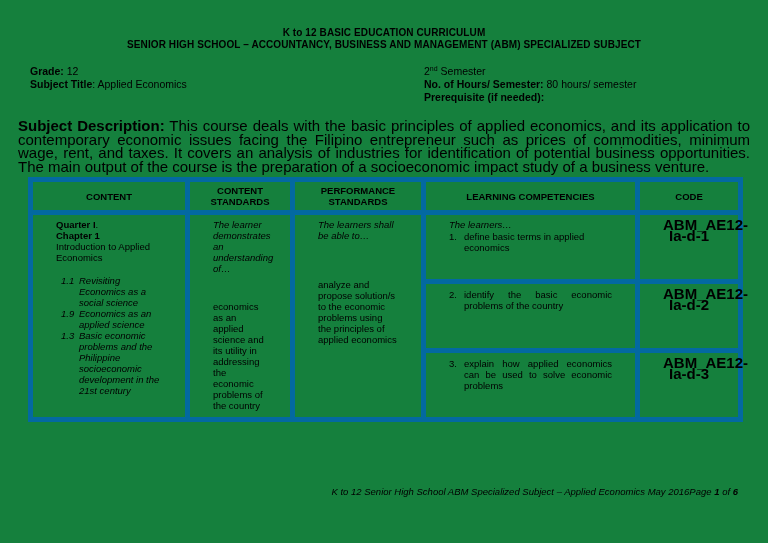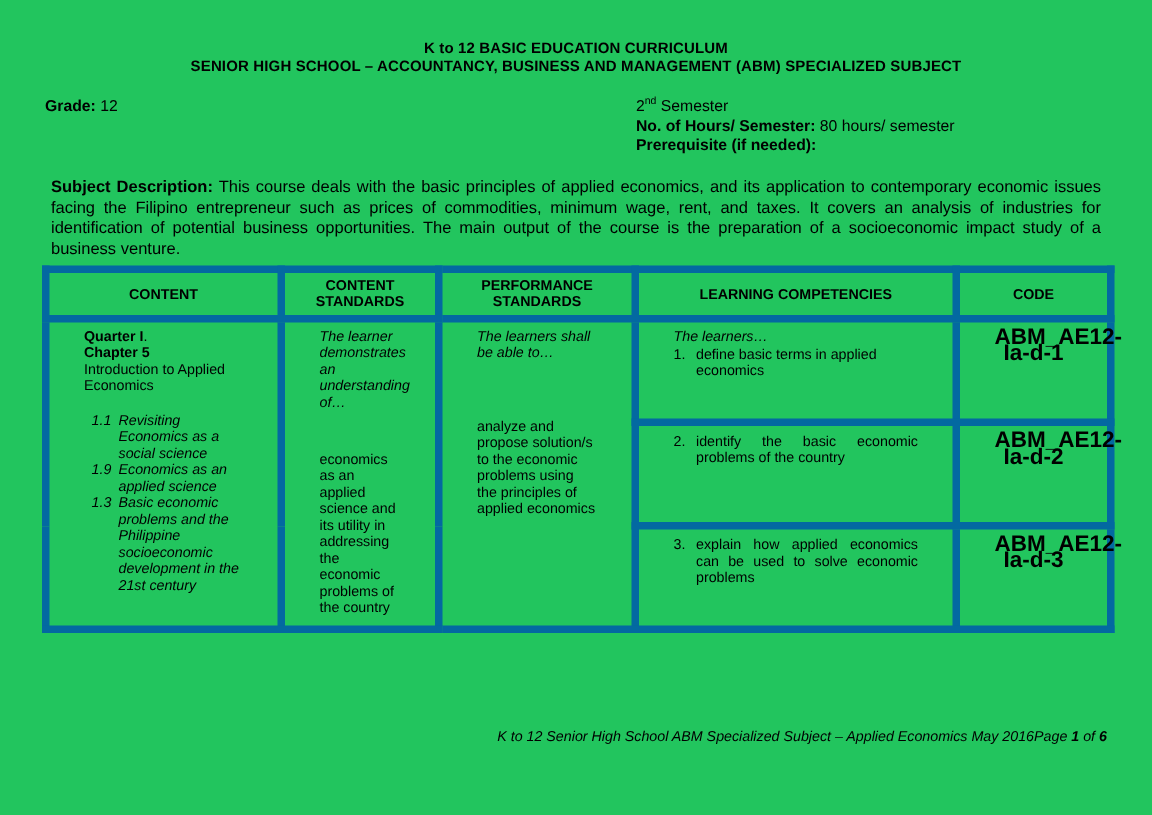--- a/index.html
+++ b/index.html
@@ -1,21 +1,21 @@
 <!DOCTYPE html>
 <html><head>
 <meta charset="utf-8">
 <style>
   html, body { margin: 0; padding: 0; background: #e8e8e8; }
   .page {
     position: relative;
     width: 768px;
     height: 543px;
     margin: 0 auto;
-    background: #22c55e;
+    background: #15803d;
     font-family: "Liberation Sans", sans-serif;
     color: #000;
     overflow: hidden;
   }
   .b { font-weight: bold; }
   .i { font-style: italic; }
 
   
   .doc-header {
     padding-top: 27px;
@@ -34,22 +34,22 @@
     font-size: 10.5px;
     line-height: 13px;
     height: 41px;
   }
   .info-right { position: absolute; left: 424px; top: 0; }
   sup.ord { font-size: 7px; vertical-align: super; line-height: 0; }
 
   
   .description {
     margin: 13px 0 0 0;
-    padding: 0 34px;
-    font-size: 11px;
+    padding: 0 18px;
+    font-size: 15px;
     line-height: 13.5px;
     text-align: justify;
   }
 
   
   .curriculum-table {
     position: absolute;
     top: 177px;
     left: 28px;
     width: 710px;
@@ -114,20 +114,21 @@
 <div class="page">
 
   <div class="doc-header">
     <div>K to 12 BASIC EDUCATION CURRICULUM</div>
     <div>SENIOR HIGH SCHOOL – ACCOUNTANCY, BUSINESS AND MANAGEMENT (ABM) SPECIALIZED SUBJECT</div>
   </div>
 
   <div class="info-section">
     <div class="info-left">
       <div><span class="b">Grade:</span> <span>12</span></div>
+      <div><span class="b">Subject Title</span><span>: Applied Economics</span></div>
     </div>
     <div class="info-right">
       <div><span>2</span><sup class="ord">nd</sup><span> Semester</span></div>
       <div><span class="b">No. of Hours/ Semester:</span> <span>80 hours/ semester</span></div>
       <div class="b">Prerequisite (if needed):</div>
     </div>
   </div>
 
   <p class="description"><span class="b">Subject Description:</span> <span>This course deals with the basic principles of applied economics, and its application to contemporary economic issues facing the Filipino entrepreneur such as prices of commodities, minimum wage, rent, and taxes. It covers an analysis of industries for identification of potential business opportunities.  The main output of the course is the preparation of a socioeconomic impact study of a business venture.</span></p>
 
@@ -145,21 +146,21 @@
         <th>CONTENT STANDARDS</th>
         <th>PERFORMANCE STANDARDS</th>
         <th>LEARNING COMPETENCIES</th>
         <th>CODE</th>
       </tr>
     </thead>
     <tbody>
       <tr>
         <td rowspan="3" class="cell-content">
           <div class="b"><span>Quarter I</span><span style="font-weight:normal">.</span></div>
-          <div class="b">Chapter 5</div>
+          <div class="b">Chapter 1</div>
           <div>Introduction to Applied Economics</div>
           <div class="content-items">
             <div class="citem">
                 <span class="cnum">1.1</span>
                 <span class="ctext">Revisiting Economics as a social science</span>
               </div>
             <div class="citem">
                 <span class="cnum">1.9</span>
                 <span class="ctext">Economics as an applied science</span>
               </div>

